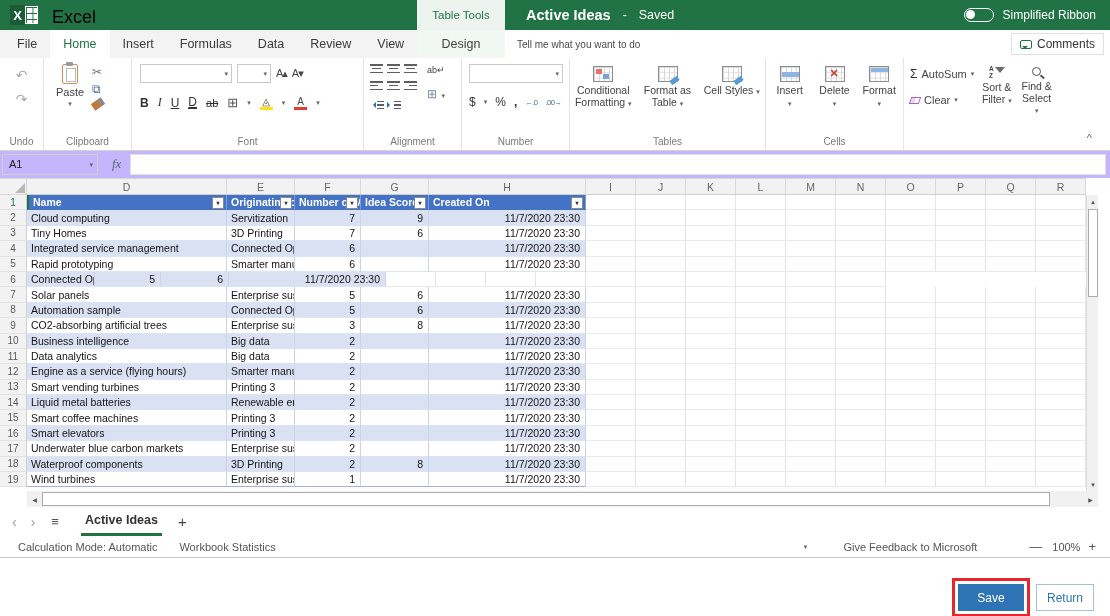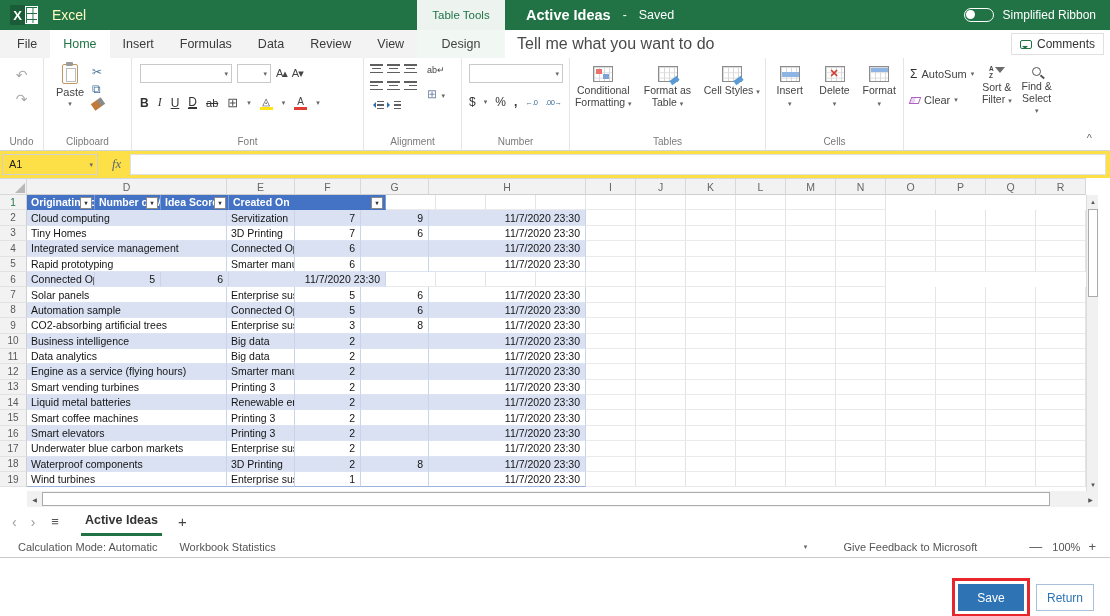--- a/index.html
+++ b/index.html
@@ -8,41 +8,41 @@
          font-family:"Liberation Sans", sans-serif; overflow:hidden; }
 
   
   .titlebar { position:absolute; top:0; left:0; width:1110px; height:30px; background:#217346; }
   .xl-logo { position:absolute; left:10px; top:5px; width:30px; height:20px; display:flex; }
   .xl-x { width:15px; height:20px; background:#1a5c38; color:#fff; font-weight:bold; font-size:13px;
           display:flex; align-items:center; justify-content:center; }
   .xl-grid { width:13px; height:18px; margin-top:1px; background:#fff;
      background-image:linear-gradient(#217346 1px,transparent 1px),linear-gradient(90deg,#217346 1px,transparent 1px);
      background-size:6.5px 6px; border:1px solid #fff; }
-  .app-name { position:absolute; left:52px; top:7px; color:#fef9c3; font-size:14px;text-align:center; }
+  .app-name { position:absolute; left:52px; top:7px; color:#000000; font-size:18px;text-align:center; }
   .tabletools { position:absolute; left:417px; top:0; width:88px; height:30px; background:#EDF4EF;
      color:#217346; font-size:11.5px; display:flex; align-items:center; justify-content:center; }
   .doc-title { position:absolute; left:526px; top:0; height:30px; display:flex; align-items:center; gap:12px; color:#fff; }
   .doc-name { font-size:14.5px; font-weight:bold; }
   .doc-dash { font-size:12px; }
   .doc-status { font-size:12.5px; }
   .toggle-wrap { position:absolute; right:14px; top:0; height:30px; display:flex; align-items:center; gap:9px; }
   .toggle { width:30px; height:14px; border:1.5px solid #fff; border-radius:8px; position:relative; cursor:pointer; }
   .toggle .knob { position:absolute; left:1px; top:1px; width:9px; height:9px; border-radius:50%; background:#fff; }
   .toggle-label { color:#fff; font-size:12px; }
 
   
   .menubar { position:absolute; top:30px; left:0; width:1110px; height:28px; background:#F3F3F3; }
   .menu-tabs { position:absolute; left:4px; top:0; height:28px; display:flex; }
   .mtab { padding:0 13px; line-height:28px; font-size:12.5px; color:#3b3b3b; cursor:pointer; }
   .mtab.active { background:#fff; color:#217346; }
   .design-tab { position:absolute; left:417px; top:0; width:88px; height:28px; background:#F1F8F3;
      display:flex; align-items:center; justify-content:center; font-size:12.5px; color:#444; cursor:pointer; }
   .tellme { position:absolute; left:505px; top:0; right:110px; height:28px; background:#fff;
-     display:flex; align-items:center; padding-left:12px; font-size:16px; color:#4a4a4a; }
+     display:flex; align-items:center; padding-left:12px; font-size:10px; color:#4a4a4a; }
   .comments-area { position:absolute; right:0; top:0; width:110px; height:28px; background:#fff; }
   .comments-btn { position:absolute; right:6px; top:3px; height:22px; padding:0 8px; background:#fff;
      border:1px solid #e0e0e0; display:flex; align-items:center; gap:5px; cursor:pointer; }
   .bubble { width:12px; height:9px; border:1.5px solid #217346; border-radius:2px; position:relative; }
   .bubble::after { content:""; position:absolute; left:1px; bottom:-4px; border:3px solid transparent; border-top-color:#217346; }
   .comments-label { font-size:12px; color:#333; }
 
   
   .ribbon { position:absolute; top:58px; left:0; width:1110px; height:93px; background:#fff;
      border-bottom:1px solid #d4d4d4; display:flex; }
@@ -123,21 +123,21 @@
   .edit-row { display:flex; align-items:center; gap:4px; font-size:11px; color:#444; cursor:pointer; white-space:nowrap; }
   .sigma { font-size:12px; color:#333; }
   .eraser { width:10px; height:7px; border:1.5px solid #B05FC4; transform:skewX(-20deg); background:linear-gradient(90deg,#e9d2f2 50%,#fff 50%); }
   .sortfilter-ico { display:flex; align-items:center; gap:1px; }
   .az { display:flex; flex-direction:column; font-size:6.5px; font-weight:bold; color:#444; line-height:6.5px; }
   .funnel { width:0; height:0; border:5px solid transparent; border-top:6px solid #6b6b6b; }
   .mag { width:9px; height:9px; border:1.5px solid #555; border-radius:50%; position:relative; }
   .mag::after { content:""; position:absolute; left:7px; top:8px; width:5px; height:1.5px; background:#555; transform:rotate(40deg); }
 
   
-  .formulabar { position:absolute; top:151px; left:0; width:1110px; height:27px; background:#fde047; }
+  .formulabar { position:absolute; top:151px; left:0; width:1110px; height:27px; background:#c4b5fd; }
   .namebox { position:absolute; left:2px; top:3px; width:96px; height:21px; border:1px solid #d0d0d0;
      font-size:11px; color:#222; padding:3px 0 0 6px; cursor:text; }
   .namebox .dd { position:absolute; right:4px; top:6px; }
   .fx { position:absolute; left:112px; top:5px; font-family:"Liberation Serif",serif; font-style:italic;
      font-size:13px; color:#5f6a72; cursor:default; }
   .formula-input { position:absolute; left:130px; top:3px; right:4px; height:21px; border:1px solid #e0e0e0; background:#fff; cursor:text; }
 
   
   .sheet { position:absolute; top:178px; left:0; width:1086px; }
   .colrow { display:flex; height:17px; }
@@ -446,20 +446,24 @@
         <div class="colhead" style="width: 50px;">M</div>
         <div class="colhead" style="width: 50px;">N</div>
         <div class="colhead" style="width: 50px;">O</div>
         <div class="colhead" style="width: 50px;">P</div>
         <div class="colhead" style="width: 50px;">Q</div>
         <div class="colhead" style="width: 50px;">R</div>
       </div>
     <div>
         <div class="grow">
           <div class="rownum active">1</div>
+          <div class="cell hdr tcell first" style="width: 200px;">
+            <span>Name</span>
+            <span class="filter-btn">▾</span>
+          </div>
           <div class="cell hdr tcell" style="width: 68px;">
             <span>Originating cl</span>
             <span class="filter-btn">▾</span>
           </div>
           <div class="cell hdr tcell" style="width: 66px;">
             <span>Number of V</span>
             <span class="filter-btn">▾</span>
           </div>
           <div class="cell hdr tcell" style="width: 68px;">
             <span>Idea Score</span>

